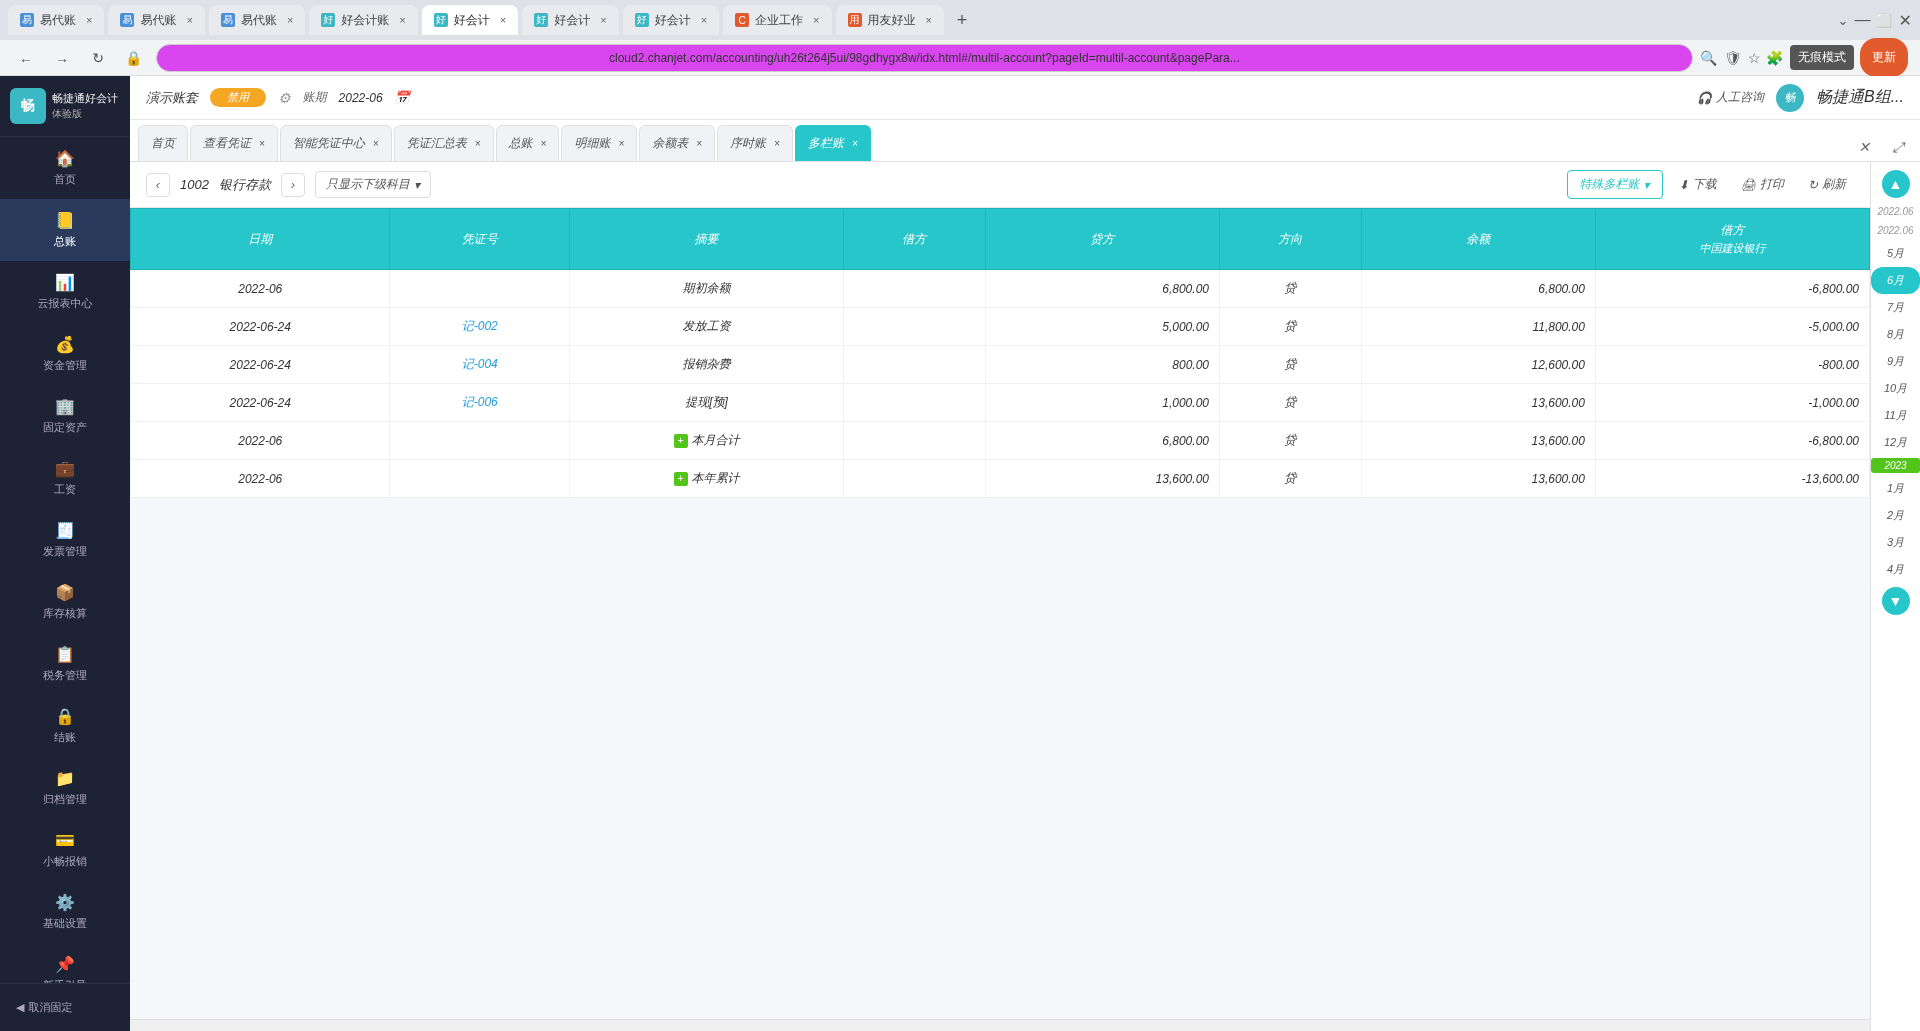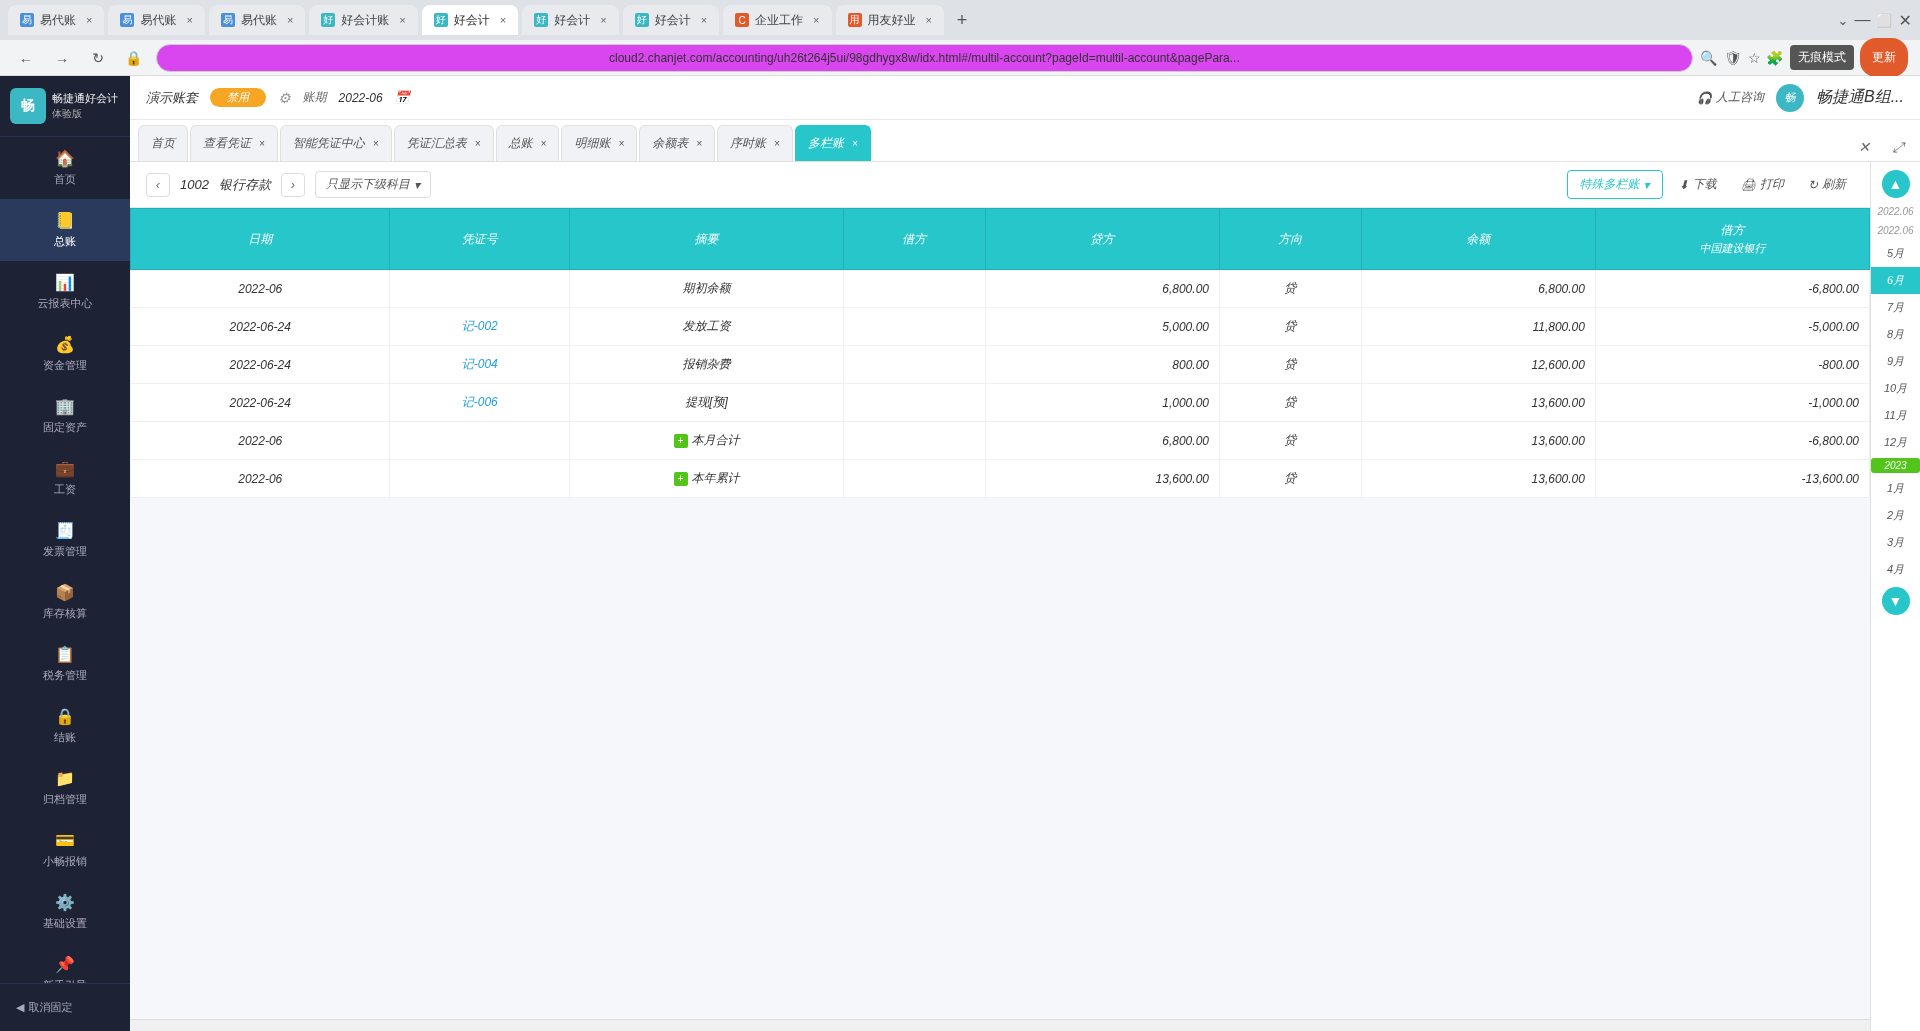--- a/index.html
+++ b/index.html
@@ -75,21 +75,21 @@
     tbody tr { background: #fff; border-bottom: 1px solid #f0f0f0; }
     tbody td { padding: 10px 10px; text-align: center; border: 1px solid #f0f0f0; color: #333; }
     tbody td.right { text-align: right; }
     .voucher-link { color: #26a0da; text-decoration: none; cursor: pointer; }
     .tag-green { display: inline-flex; align-items: center; justify-content: center; width: 14px; height: 14px; background: #52c41a; color: #fff; border-radius: 2px; font-size: 10px; margin-right: 4px; }
 
     
     .calendar-panel { width: 50px; background: #fff; border-left: 1px solid #e0e0e0; display: flex; flex-direction: column; align-items: center; overflow-y: auto; padding: 4px 0; }
     .cal-year-header { font-size: 10px; color: #999; padding: 4px 0; text-align: center; width: 100%; }
     .cal-month { width: 100%; text-align: center; padding: 6px 4px; font-size: 11px; color: #555; cursor: pointer; }
-    .cal-month.active { background: #26c6ca; color: #fff; border-radius: 0; }
+    .cal-month.active { background: #26c6ca; color: #fff; border-radius: 12px; }
     .cal-month.year-tag { background: #52c41a; color: #fff; font-size: 10px; padding: 2px 12px; border-radius: 3px; margin: 2px auto; }
     .cal-nav { width: 28px; height: 28px; display: flex; align-items: center; justify-content: center; border-radius: 50%; background: #26c6ca; color: #fff; cursor: pointer; font-size: 14px; margin: 4px auto; }
 
     .scrollbar-area { height: 12px; background: #f0f0f0; border-top: 1px solid #ddd; }
     .icon-btn { width: 28px; height: 28px; display: flex; align-items: center; justify-content: center; cursor: pointer; color: #666; font-size: 14px; }
   </style>
 </head>
 <body>
 
 <div class="browser-chrome">

